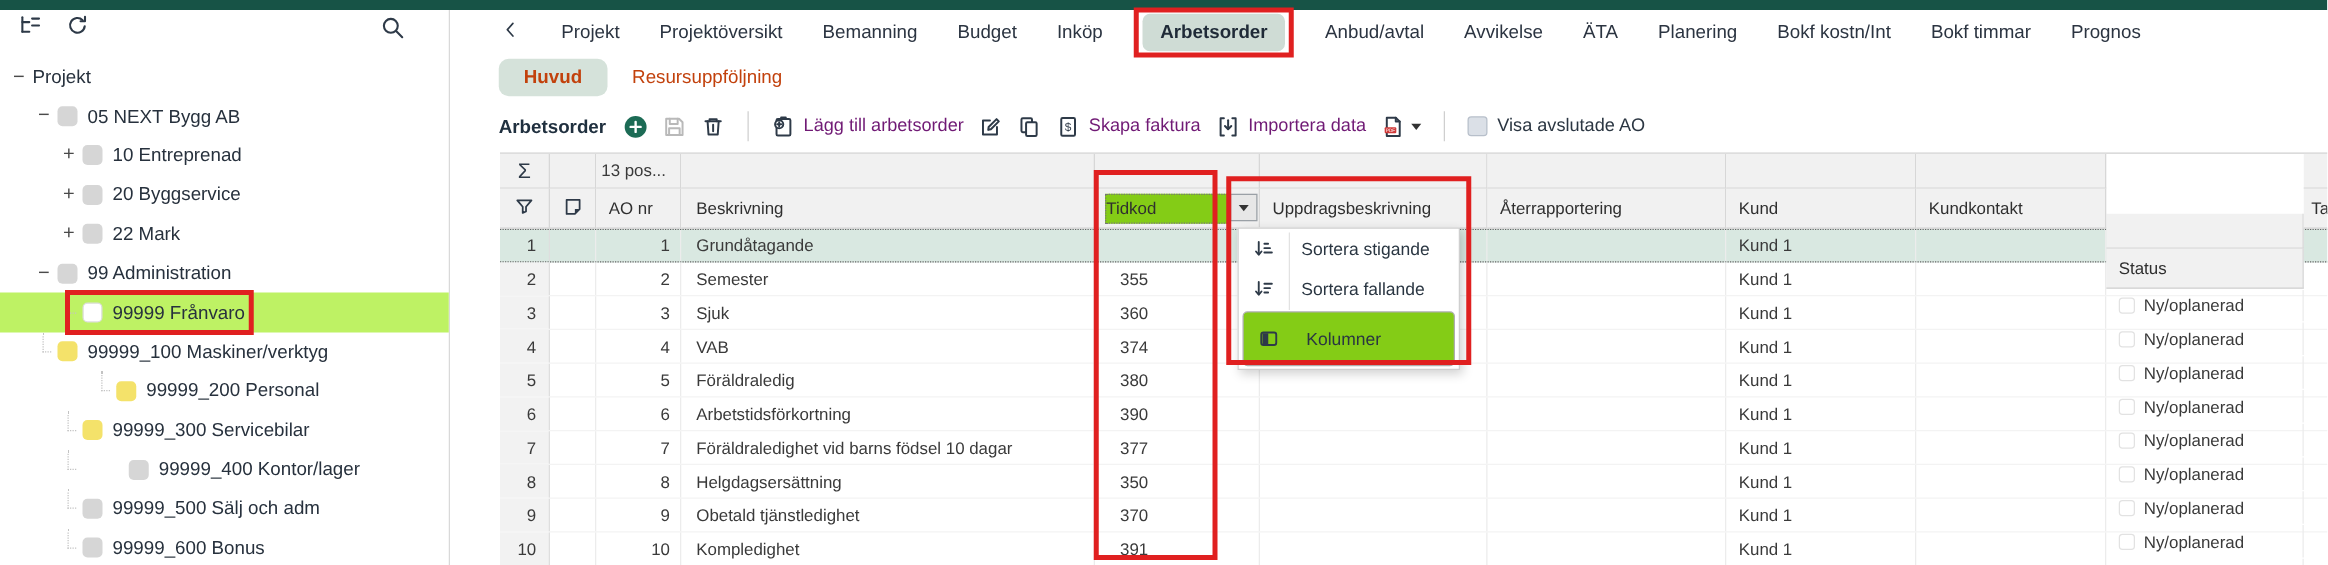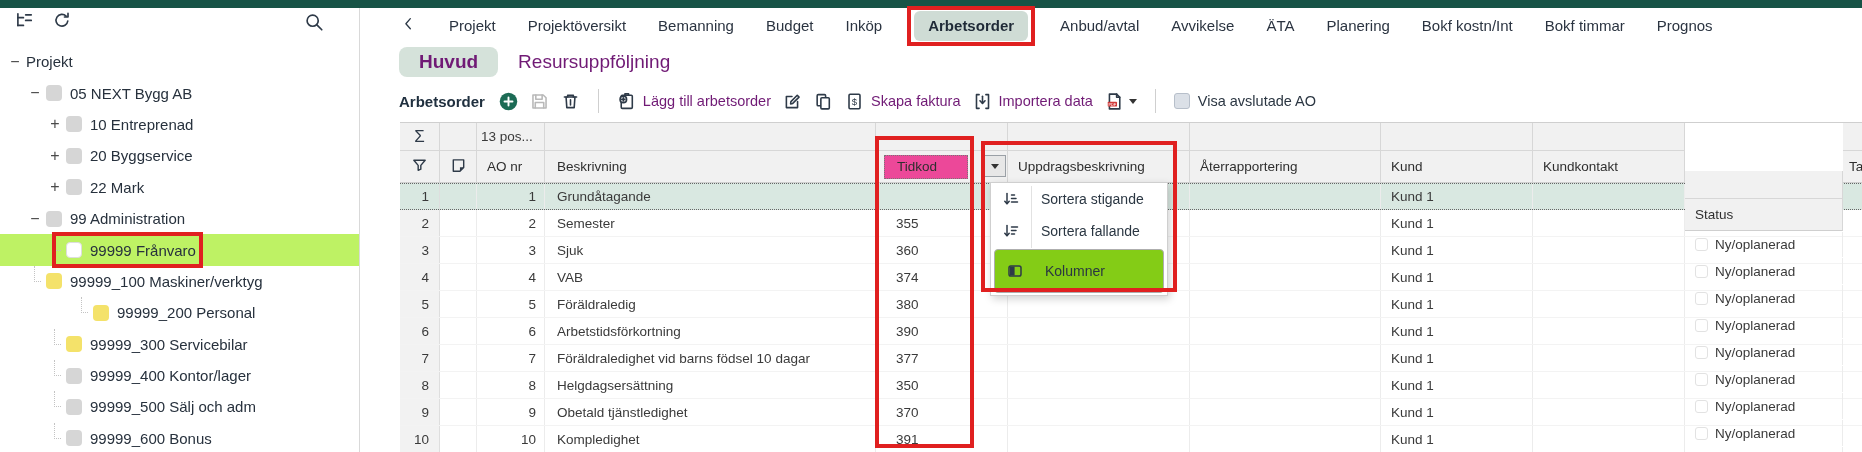--- a/index.html
+++ b/index.html
@@ -36,21 +36,21 @@
           gap:32px;padding-left:40px;background:#fff;}
   .navrow .chev svg{width:16px;height:16px;}
   .nav-tab{font-size:15px;color:#2b3441;cursor:pointer;position:relative;line-height:30px;}
   .nav-tab.sel{background:#cfdcd5;border-radius:6px;padding:0 14px;font-weight:700;color:#1f2a37;}
   .nav-tab .red-ring{position:absolute;left:-7px;right:-7px;top:-5px;bottom:-5px;
                      border:4px solid #e02020;pointer-events:none;z-index:9;}
 
   
   .subtabs{position:absolute;left:361px;right:0;top:44px;height:36px;display:flex;align-items:center;
            gap:20px;padding-left:38px;}
-  .subtab{font-size:19px;color:#701a75;line-height:30px;}
+  .subtab{font-size:15px;color:#c2410c;line-height:30px;}
   .subtab.sel{background:#d5e2da;border-radius:8px;padding:0 20px;font-weight:600;}
 
   
   .toolbar{position:absolute;left:361px;right:0;top:80px;height:42px;display:flex;align-items:center;
            gap:12px;padding-left:38px;font-size:14.5px;}
   .tb-title{font-size:15px;font-weight:700;color:#20303f;margin-right:2px;}
   .toolbar svg{width:19px;height:19px;display:block;}
   .tb-btn{display:flex;align-items:center;gap:7px;background:none;border:none;font:inherit;
           color:#701a75;cursor:pointer;padding:0;}
   .tb-div{width:1px;height:24px;background:#cfcfcf;margin:0 6px;}
@@ -79,22 +79,22 @@
   .c-status{width:158px;margin-top:48px;}
   .c-ta{width:60px;padding-left:6px;}
   .sigma-row,.header-row{height:28px;}
   .header-row{height:32px;}
   .sigma-row .cell,.header-row .cell{background:#f1f1f1;border-right:1px solid #d7d7d7;}
   .sigma-row .cell{border-bottom:1px solid #d7d7d7;}
   .header-row .cell{border-bottom:1px solid #cfcfcf;color:#2f2f2f;}
   .sigma{font-size:17px;color:#2e3a48;}
   .header-row svg{width:17px;height:17px;}
   .hdr-tid{padding:0;position:relative;}
-  .focus-box{display:flex;align-items:center;border:1px dotted #777;background:#ec4899;height:24px;
-             width:84px;margin-left:8px;padding-left:12px;}
+  .focus-box{display:flex;align-items:center;border:1px dotted #777;background:#84cc16;height:24px;
+             width:100px;margin-left:8px;}
   .menu-btn{position:absolute;right:1px;top:4px;width:22px;height:22px;background:#e7e7e7;
             border:1px solid #9aa0a6;display:flex;align-items:center;justify-content:center;cursor:pointer;}
   .menu-btn .caret{margin:0;}
   .row{height:27px;border-bottom:1px solid #f3f3f3;}
   .row.sel{background:#d9e8e1;border-top:1px dotted #666;border-bottom:1px dotted #666;}
   .row.sel .c-num{background:transparent;}
   .status-chip{width:13px;height:13px;background:#fff;border:1px solid #e2e2e2;border-radius:3px;
                margin-right:7px;flex:none;}
 
   
@@ -208,21 +208,21 @@
         </div>
         <div class="tree-row" style="padding-left: 46px;">
           <span class="conn">
             <i></i>
           </span>
           <span class="ring-wrap no-ring">
             <span class="chip chip-yellow"></span>
             <span class="tree-label">99999_300 Servicebilar</span>
           </span>
         </div>
-        <div class="tree-row" style="padding-left: 46px;">
+        <div class="tree-row" style="padding-left: 46px; gap: 37px;">
           <span class="conn">
             <i></i>
           </span>
           <span class="ring-wrap no-ring">
             <span class="chip chip-gray"></span>
             <span class="tree-label">99999_400 Kontor/lager</span>
           </span>
         </div>
         <div class="tree-row" style="padding-left: 46px;">
           <span class="conn">

